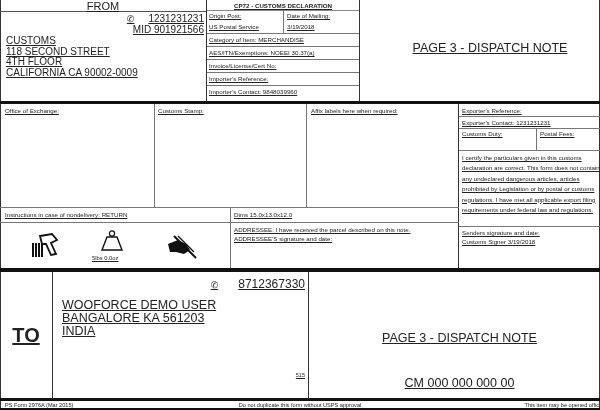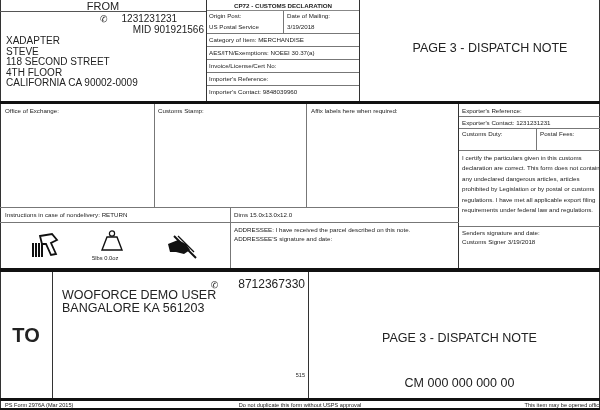--- a/index.html
+++ b/index.html
@@ -1,37 +1,36 @@
 <!DOCTYPE html>
 <html><head>
 <meta charset="utf-8">
 <style>
   html, body { margin:0; padding:0; background:#fff; }
   body { width:600px; height:410px; position:relative; overflow:hidden; font-family:"Liberation Sans", sans-serif; color:#222; }
-  .abs { position:absolute; box-sizing:border-box; }
+  .abs { position:absolute; box-sizing:border-box;text-decoration:underline; }
   .sm { font-size:6.2px; line-height:8px; }
   .thick-h { position:absolute; background:#111; }
   .line { position:absolute; background:#777; }
   .line-dk { position:absolute; background:#333; }
 </style>
 </head>
 <body>
 
 <div class="abs" style="left:0;top:0;width:600px;height:410px;border:1px solid #333;border-top:none;"></div>
 
 <div class="abs" style="left:0;top:0;width:206px;height:12px;border-bottom:1px solid #555;text-align:center;font-size:11px;line-height:12px;">FROM</div>
 
-<div class="abs" style="left:100px;top:13px;width:104px;height:12px;font-size:10px;line-height:12px;">
+<div class="abs" style="left:100px;top:13px;width:104px;height:12px;text-align:right;font-size:10px;line-height:12px;">
   <span style="font-size:9px;margin-right:14px;">✆</span><span>1231231231</span>
 </div>
 <div class="abs" style="left:100px;top:24px;width:104px;height:12px;text-align:right;font-size:10px;line-height:12px;">MID 901921566</div>
 
 <div class="abs" style="left:6px;top:36px;width:198px;font-size:10px;line-height:10.5px;">
-  <div>XADAPTER</div>
-  <div>STEVE</div>
+  <div>CUSTOMS</div>
   <div>118 SECOND STREET</div>
   <div>4TH FLOOR</div>
   <div>CALIFORNIA CA 90002-0009</div>
 </div>
 
 <div class="line-dk" style="left:206px;top:0;width:1px;height:101px;"></div>
 <div class="line-dk" style="left:359px;top:0;width:1px;height:101px;"></div>
 
 <div class="abs sm" style="left:207px;top:0;width:152px;height:11px;text-align:center;font-weight:bold;line-height:11px;border-bottom:1px solid #888;">CP72 - CUSTOMS DECLARATION</div>
 <div class="abs sm" style="left:209px;top:12px;">Origin Post:</div>
@@ -110,23 +109,24 @@
 
 <div class="thick-h" style="left:0;top:268px;width:600px;height:4px;"></div>
 
 <div class="abs" style="left:0;top:272px;width:52px;height:126px;font-weight:bold;font-size:20px;line-height:126px;text-align:center;">TO</div>
 <div class="line-dk" style="left:52px;top:272px;width:1px;height:126px;"></div>
 <div class="line-dk" style="left:308px;top:272px;width:1px;height:126px;"></div>
 
 <div class="abs" style="left:160px;top:277px;width:145px;text-align:right;font-size:12px;line-height:14px;">
   <span style="font-size:9px;margin-right:20px;">✆</span><span>8712367330</span>
 </div>
-<div class="abs" style="left:62px;top:289px;width:240px;font-size:12.5px;line-height:13.2px;">
+<div class="abs" style="left:62px;top:299px;width:240px;font-size:12.5px;line-height:13.2px;">
   <div>WOOFORCE DEMO USER</div>
   <div>BANGALORE KA 561203</div>
+  <div>INDIA</div>
 </div>
 <div class="abs" style="left:280px;top:372px;width:25px;text-align:right;font-size:5.5px;">515</div>
 
 <div class="abs" style="left:309px;top:330px;width:291px;text-align:center;font-size:12.5px;line-height:16px;padding-left:10px;">PAGE 3 - DISPATCH NOTE</div>
 <div class="abs" style="left:309px;top:375px;width:291px;text-align:center;font-size:12.5px;line-height:16px;padding-left:10px;">CM 000 000 000 00</div>
 
 <div class="thick-h" style="left:0;top:398px;width:600px;height:3px;"></div>
 
 <div class="abs" style="left:5px;top:401px;font-size:5.6px;line-height:9px;">PS Form 2976A (Mar 2015)</div>
 <div class="abs" style="left:200px;top:401px;width:200px;text-align:center;font-size:5.6px;line-height:9px;">Do not duplicate this form without USPS approval</div>

